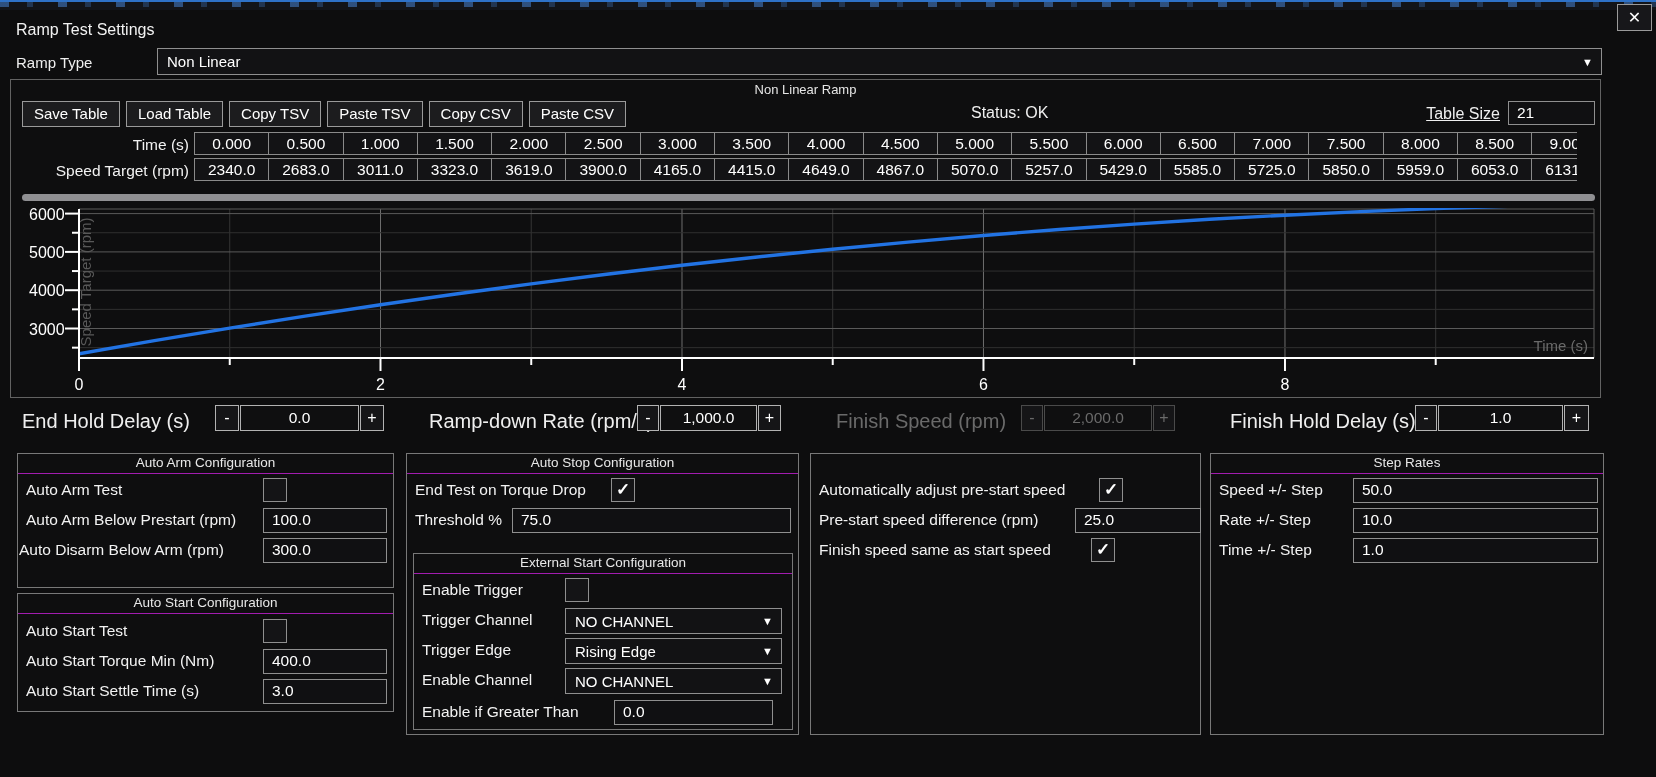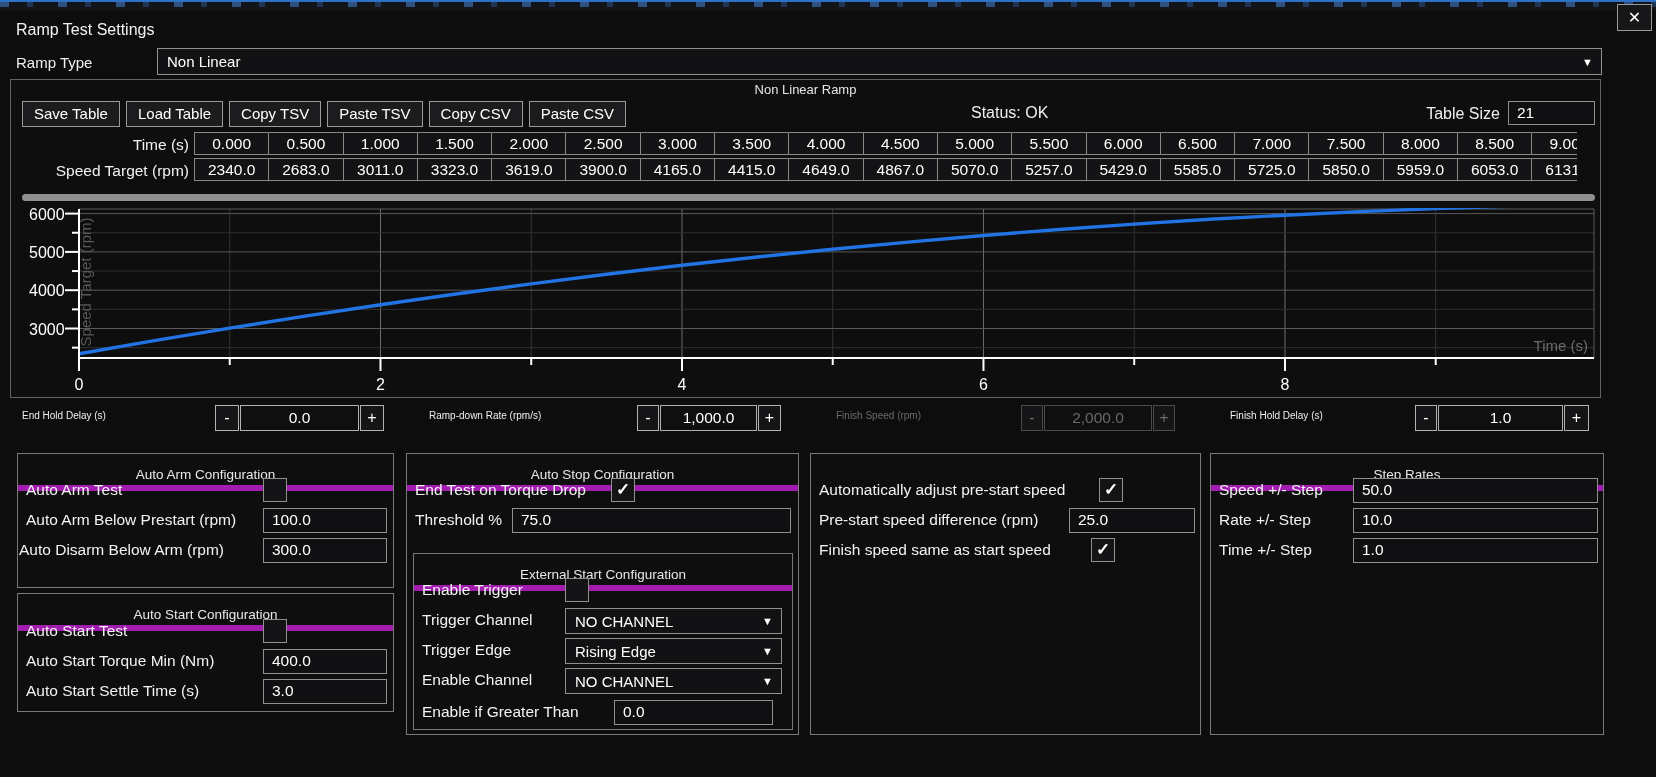--- a/index.html
+++ b/index.html
@@ -22,47 +22,47 @@
   .select .val{padding-left:9px;flex:1;white-space:nowrap;}
   .select .arrow{font-size:11px;color:#fff;padding-right:8px;}
   #ramp-type-select{position:absolute;left:157px;top:48px;width:1445px;height:27px;}
 
   
   #group-panel{position:absolute;left:10px;top:79px;width:1591px;height:319px;border:1px solid #626262;background:#0e0e0f;box-sizing:border-box;}
   #gp-title{position:absolute;left:0;top:2px;width:100%;text-align:center;font-size:13px;color:#e6e6e6;}
   #btn-row{position:absolute;left:11px;top:21px;display:flex;gap:6px;}
   .btn{height:26px;padding:0 11px;background:#1c1c1e;border:1px solid #9a9a9a;color:#fff;font-size:15px;line-height:24px;cursor:default;white-space:nowrap;}
   #status-text{position:absolute;left:960px;top:24px;font-size:16px;color:#f0f0f0;}
-  #tsize-label{position:absolute;right:100px;top:25px;font-size:16px;}
+  #tsize-label{position:absolute;right:100px;top:25px;font-size:16px;text-decoration:underline;}
   #tsize-input{position:absolute;right:5px;top:21px;width:87px;height:24px;background:#101012;border:1px solid #8f8f8f;
     color:#fff;font-size:15.5px;line-height:22px;padding-left:8px;box-sizing:border-box;}
 
   .t-label{position:absolute;left:0;width:178px;text-align:right;font-size:15.5px;color:#f2f2f2;}
   .cells-viewport{position:absolute;left:183px;width:1383px;height:25px;overflow:hidden;display:flex;}
   .cell{flex:0 0 75.3px;height:23px;border:1px solid #8a8a8a;margin-right:-1px;background:#131315;
     text-align:center;line-height:22px;font-size:15.5px;color:#fff;box-sizing:border-box;}
 
   #table-scrollbar{position:absolute;left:11px;top:114px;width:1573px;height:7px;background:#1a1a1c;border-radius:4px;}
   #table-scrollbar .thumb{width:100%;height:100%;background:#8f8f92;border-radius:4px;}
 
   #chart{position:absolute;left:12px;top:124px;}
 
   
-  .h-label{position:absolute;top:410px;font-size:10px;}
+  .h-label{position:absolute;top:410px;font-size:20px;}
   .step-btn{position:absolute;top:405px;height:26px;background:#151517;border:1px solid #b2b2b2;color:#fff;
     text-align:center;font-size:16px;line-height:24px;box-sizing:border-box;}
   .step-val{position:absolute;top:405px;height:26px;background:#0f0f10;border:1px solid #b2b2b2;color:#fff;
     text-align:center;font-size:15.5px;line-height:24px;box-sizing:border-box;}
   .dim{color:#6a6a6a !important;border-color:#4a4a4a !important;}
   .dimtext{color:#6a6a6a !important;}
 
   
   .panel{position:absolute;border:1px solid #787878;background:#0e0e0f;box-sizing:border-box;}
-  .p-title{position:absolute;left:0;top:0;width:100%;height:19px;border-bottom:6px solid #a21caf;
-    text-align:center;font-size:13.5px;line-height:17px;color:#e8e8e8;margin-top:12px;}
+  .p-title{position:absolute;left:0;top:0;width:100%;height:19px;border-bottom:1px solid #a21caf;
+    text-align:center;font-size:13.5px;line-height:17px;color:#e8e8e8;}
   .p-lbl{position:absolute;font-size:15.5px;white-space:nowrap;color:#f2f2f2;}
   .checkbox{position:absolute;width:24px;height:24px;background:#141416;border:1px solid #8f8f8f;
     text-align:center;line-height:22px;font-size:17px;font-weight:bold;color:#fff;box-sizing:border-box;}
   .input{position:absolute;height:25px;background:#101012;border:1px solid #8f8f8f;color:#fff;
     font-size:15.5px;line-height:22px;padding-left:8px;box-sizing:border-box;}
   .sel{position:absolute;height:26px;}
 </style>
 </head>
 <body>
 
@@ -277,21 +277,21 @@
 
       <div class="p-lbl" style="left:8px;top:149px">Enable if Greater Than</div>
       <div class="input" style="left:200px;top:146px;width:159px">0.0</div>
     </div>
   </div>
 
   <div class="panel" style="left:810px;top:453px;width:391px;height:282px">
     <div class="p-lbl" style="left:8px;top:27px">Automatically adjust pre-start speed</div>
     <div class="checkbox" style="left:288px;top:24px">✓</div>
     <div class="p-lbl" style="left:8px;top:57px">Pre-start speed difference (rpm)</div>
-    <div class="input" style="left:258px;top:54px;width:126px">25.0</div>
+    <div class="input" style="left:264px;top:54px;width:126px">25.0</div>
     <div class="p-lbl" style="left:8px;top:87px">Finish speed same as start speed</div>
     <div class="checkbox" style="left:280px;top:84px">✓</div>
   </div>
 
   <div class="panel" style="left:1210px;top:453px;width:394px;height:282px">
     <div class="p-title">Step Rates</div>
     <div class="p-lbl" style="left:8px;top:27px">Speed +/- Step</div>
     <div class="input" style="left:142px;top:24px;width:245px">50.0</div>
     <div class="p-lbl" style="left:8px;top:57px">Rate +/- Step</div>
     <div class="input" style="left:142px;top:54px;width:245px">10.0</div>

